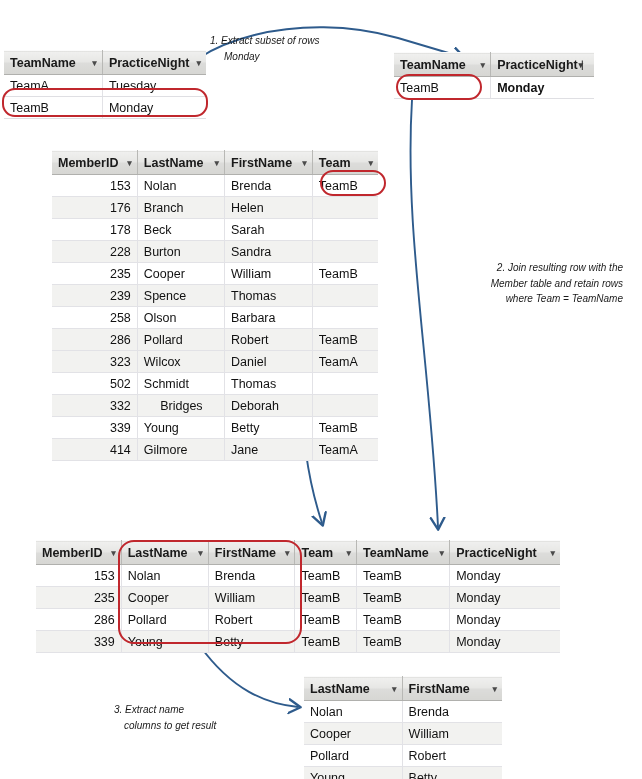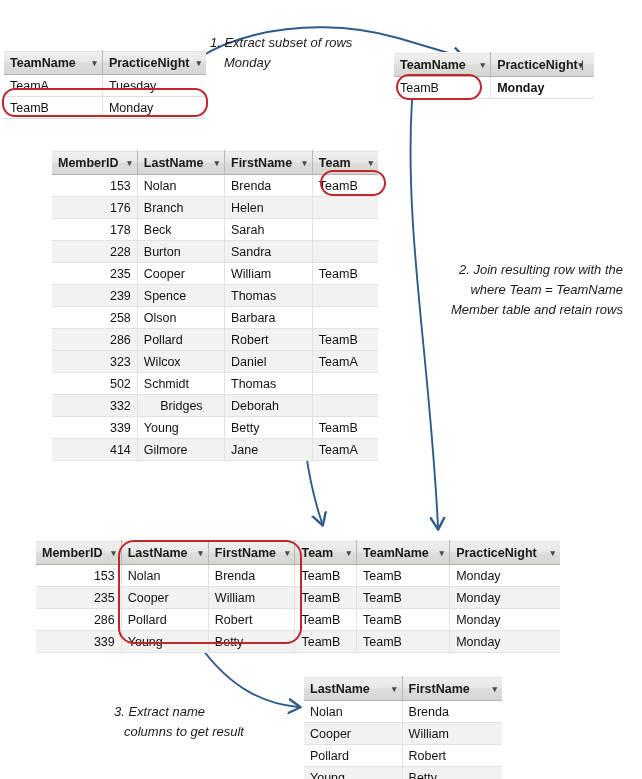--- a/index.html
+++ b/index.html
@@ -51,21 +51,21 @@
 
   
   .plain td{background:#ffffff !important;border-bottom:1px solid #dfdfe3;}
 
   
   
   .oval{position:absolute;border:2px solid #c0272d;border-radius:13px;pointer-events:none;}
 
   
   .note{
-    position:absolute;font-style:italic;font-size:13px;color:#1a1a1a;
+    position:absolute;font-style:italic;font-size:10px;color:#1a1a1a;
     line-height:1.55;white-space:nowrap;
   }
   .note .ln{display:block;}
   .note.ind1 .ln:nth-child(2),.note.ind1 .ln:nth-child(3){padding-left:14px;}
   .note.ind3 .ln:nth-child(2){padding-left:10px;}
   .note.rt{text-align:right;}
 
   svg.arrows{position:absolute;left:0;top:0;width:642px;height:779px;pointer-events:none;}
 </style>
 </head>
@@ -336,22 +336,22 @@
       </tbody>
   </table>
 
   <div class="note ind1" style="left:210px;top:33px;">
     <span class="ln">1. Extract subset of rows</span>
     <span class="ln">Monday</span>
   </div>
 
   <div class="note rt" style="left:418px;top:260px;width:205px;">
     <span class="ln">2. Join resulting row with the</span>
+    <span class="ln">Member table and retain rows</span>
     <span class="ln">where Team = TeamName</span>
-    <span class="ln">Member table and retain rows</span>
   </div>
 
   <div class="note ind3" style="left:114px;top:702px;">
     <span class="ln">3. Extract name</span>
     <span class="ln">columns to get result</span>
   </div>
 
 </div>
 
 </body></html>

